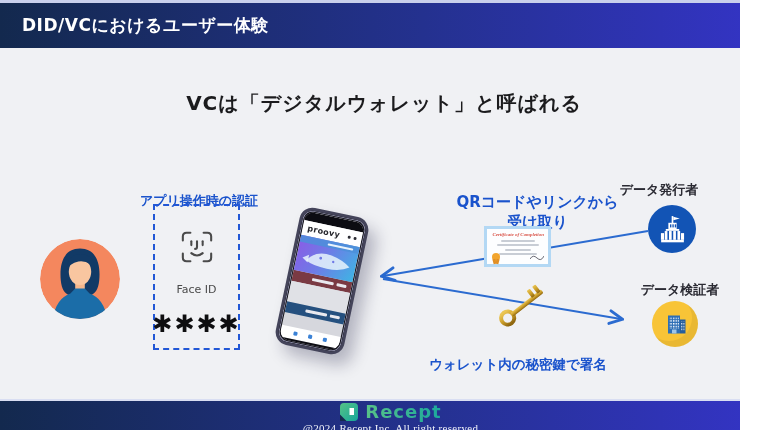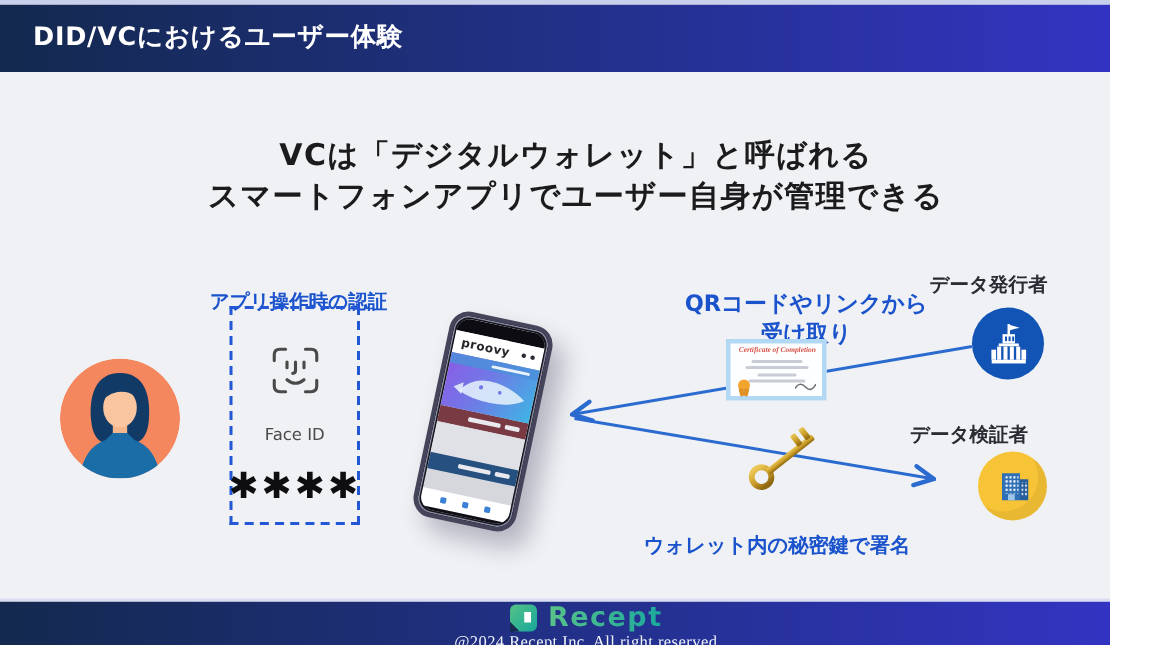--- a/index.html
+++ b/index.html
@@ -26,21 +26,21 @@
 
   
   .cap{position:absolute;color:#1A53CC;font-weight:800;text-align:center;margin-top:13px;}
   .cap-auth{left:139px;top:179px;width:120px;font-size:13px;}
   .cap-receive{left:450px;top:179px;width:175px;font-size:15px;line-height:20px;}
   .cap-sign{left:420px;top:341px;width:196px;font-size:13.5px;line-height:21px;}
 
   
   .entity-label{position:absolute;width:110px;text-align:center;font-size:13px;font-weight:700;color:#2B2B33;}
   .lbl-issuer{left:604px;top:181px;text-align:center;}
-  .lbl-verifier{left:591px;top:281px;}
+  .lbl-verifier{left:625px;top:281px;}
   .badge{position:absolute;border-radius:50%;display:flex;align-items:center;justify-content:center;}
   .badge-issuer{left:648px;top:205px;width:48px;height:48px;background:#1254B5;}
   .badge-verifier{left:652px;top:301px;width:46px;height:46px;background:#F8C437;box-shadow:inset -6px -6px 0 rgba(0,0,0,.06);}
 
   
   .avatar{position:absolute;left:40px;top:239px;width:80px;height:80px;}
 
   
   .auth-box{position:absolute;left:153px;top:204px;width:87px;height:146px;border:2px dashed #2257D6;box-sizing:border-box;
             display:flex;flex-direction:column;align-items:center;}
@@ -97,21 +97,20 @@
 <body>
 
 <div class="slide">
 
   <div class="bar header-bar">
     <div class="header-title">DID/VCにおけるユーザー体験</div>
   </div>
 
   <div class="heading">
     <div>VCは「デジタルウォレット」と呼ばれる</div>
-    <div>スマートフォンアプリでユーザー自身が管理できる</div>
   </div>
 
   <svg class="arrows" width="768" height="430" viewBox="0 0 768 430">
     <defs>
       <marker id="arrw" viewBox="0 0 10 10" refX="8" refY="5" markerWidth="8" markerHeight="8" orient="auto">
         <path d="M1,1 L9,5 L1,9" fill="none" stroke="#2B6BD0" stroke-width="1.8" stroke-linecap="round"></path>
       </marker>
     </defs>
     <line x1="648" y1="231" x2="383" y2="276" stroke="#2B6BD0" stroke-width="2" marker-end="url(#arrw)"></line>
     <line x1="383" y1="279" x2="621" y2="319" stroke="#2B6BD0" stroke-width="2" marker-end="url(#arrw)"></line>

